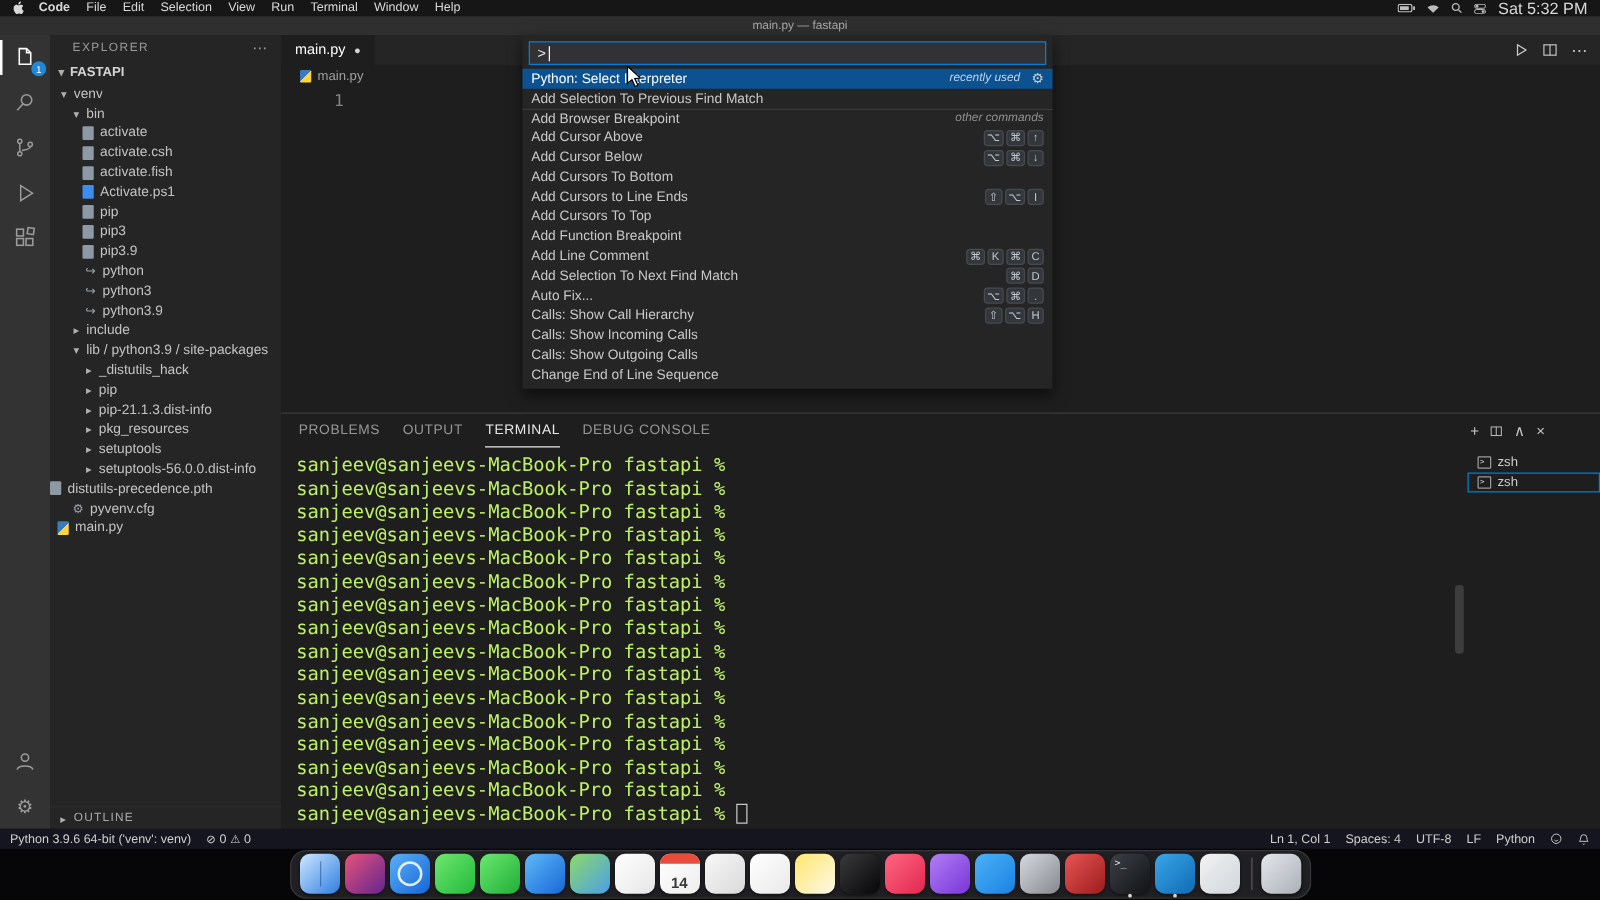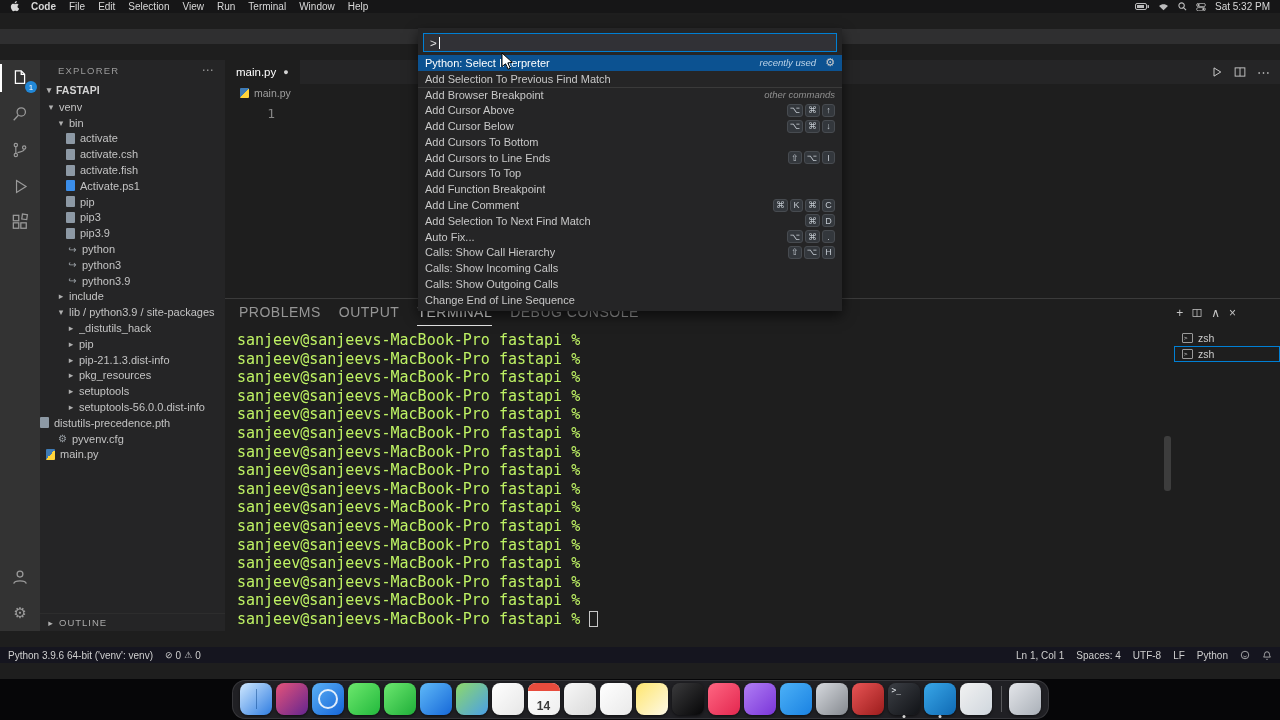--- a/index.html
+++ b/index.html
@@ -1,27 +1,27 @@
 <!DOCTYPE html>
 <html><head>
 <meta charset="utf-8">
 <style>
   *{margin:0;padding:0;box-sizing:border-box;}
   html,body{width:1280px;height:720px;background:#000;font-family:"Liberation Sans",sans-serif;-webkit-font-smoothing:antialiased;}
-  .screen{position:relative;width:1280px;height:720px;overflow:hidden;background:#1e1e1e;display:flex;flex-direction:column;gap:16px;}
+  .screen{position:relative;width:1280px;height:720px;overflow:hidden;background:#1e1e1e;display:flex;flex-direction:column;}
 
   
   .menubar{height:13px;background:#161617;display:flex;align-items:center;color:#d8d8d8;font-size:10px;padding:0 10px;flex:0 0 auto;}
   .menubar .apple{display:flex;align-items:center;margin-right:12px;}
   .menu-items{display:flex;gap:13px;align-items:center;}
   .menu-item{cursor:default;white-space:nowrap;}
   .menu-item.app-name{font-weight:700;}
   .menubar-right{margin-left:auto;display:flex;align-items:center;gap:9px;}
   .mb-ico{display:flex;align-items:center;opacity:.9;}
-  .mb-time{font-size:10px;white-space:nowrap;}
+  .mb-time{font-size:13px;white-space:nowrap;}
 
   
   .titlebar{height:15px;background:#2f2f30;color:#a8a8a8;font-size:9.5px;text-align:center;line-height:15px;flex:0 0 auto;}
 
   
   .workbench{flex:1 1 auto;display:flex;min-height:0;}
 
   .activitybar{width:40px;background:#333333;display:flex;flex-direction:column;align-items:center;flex:0 0 auto;}
   .ab-item{width:40px;height:36px;display:flex;align-items:center;justify-content:center;color:#9b9b9b;position:relative;cursor:pointer;}
   .ab-item.active{color:#ffffff;}
@@ -54,21 +54,21 @@
   .editor-actions{margin-left:auto;display:flex;align-items:center;gap:11px;padding-right:10px;color:#c5c5c5;}
   .ea-ico{display:flex;align-items:center;cursor:pointer;font-size:13px;}
   .breadcrumbs{height:18px;display:flex;align-items:center;gap:5px;padding-left:15px;font-size:10.5px;color:#9f9f9f;background:#1e1e1e;flex:0 0 auto;}
   .bc-ico{width:9px;height:10px;border-radius:1px;background:linear-gradient(135deg,#3e7bb6 50%,#ffd43b 50%);}
   .editor{flex:1;background:#1e1e1e;display:flex;min-height:0;}
   .gutter{width:50px;text-align:right;padding-top:4px;font-family:"DejaVu Sans Mono",monospace;font-size:13px;color:#858585;}
 
   
   .panel{height:333px;background:#1e1e1e;border-top:1px solid rgba(128,128,128,.30);display:flex;flex-direction:column;flex:0 0 auto;}
   .panel-head{height:27px;display:flex;align-items:center;padding-left:14px;gap:18px;flex:0 0 auto;}
-  .ptab{font-size:14px;letter-spacing:.5px;color:#969696;cursor:pointer;height:100%;display:flex;align-items:center;border-bottom:1px solid transparent;}
+  .ptab{font-size:11px;letter-spacing:.5px;color:#969696;cursor:pointer;height:100%;display:flex;align-items:center;border-bottom:1px solid transparent;}
   .ptab.active{color:#e7e7e7;border-bottom-color:#e7e7e7;}
   .panel-actions{margin-left:auto;display:flex;align-items:center;gap:9px;padding-right:44px;color:#c5c5c5;}
   .pa-ico{cursor:pointer;font-size:12px;display:flex;align-items:center;}
   .panel-body{flex:1;display:flex;min-height:0;}
   .terminal{flex:1;padding:5px 0 0 12px;font-family:"DejaVu Sans Mono",monospace;font-size:15px;line-height:18.6px;color:#bef264;position:relative;overflow:hidden;}
   .term-line{white-space:pre;}
   .term-cursor{display:inline-block;width:9px;height:16px;border:1px solid #c8c8c8;vertical-align:-3px;}
   .term-scroll{position:absolute;right:3px;top:110px;width:7px;height:55px;background:rgba(121,121,121,.35);border-radius:3px;}
   .term-list{width:106px;padding-top:4px;flex:0 0 auto;}
   .tl-row{display:flex;align-items:center;gap:5px;height:16px;padding-left:8px;font-size:10.5px;color:#cccccc;cursor:pointer;}

